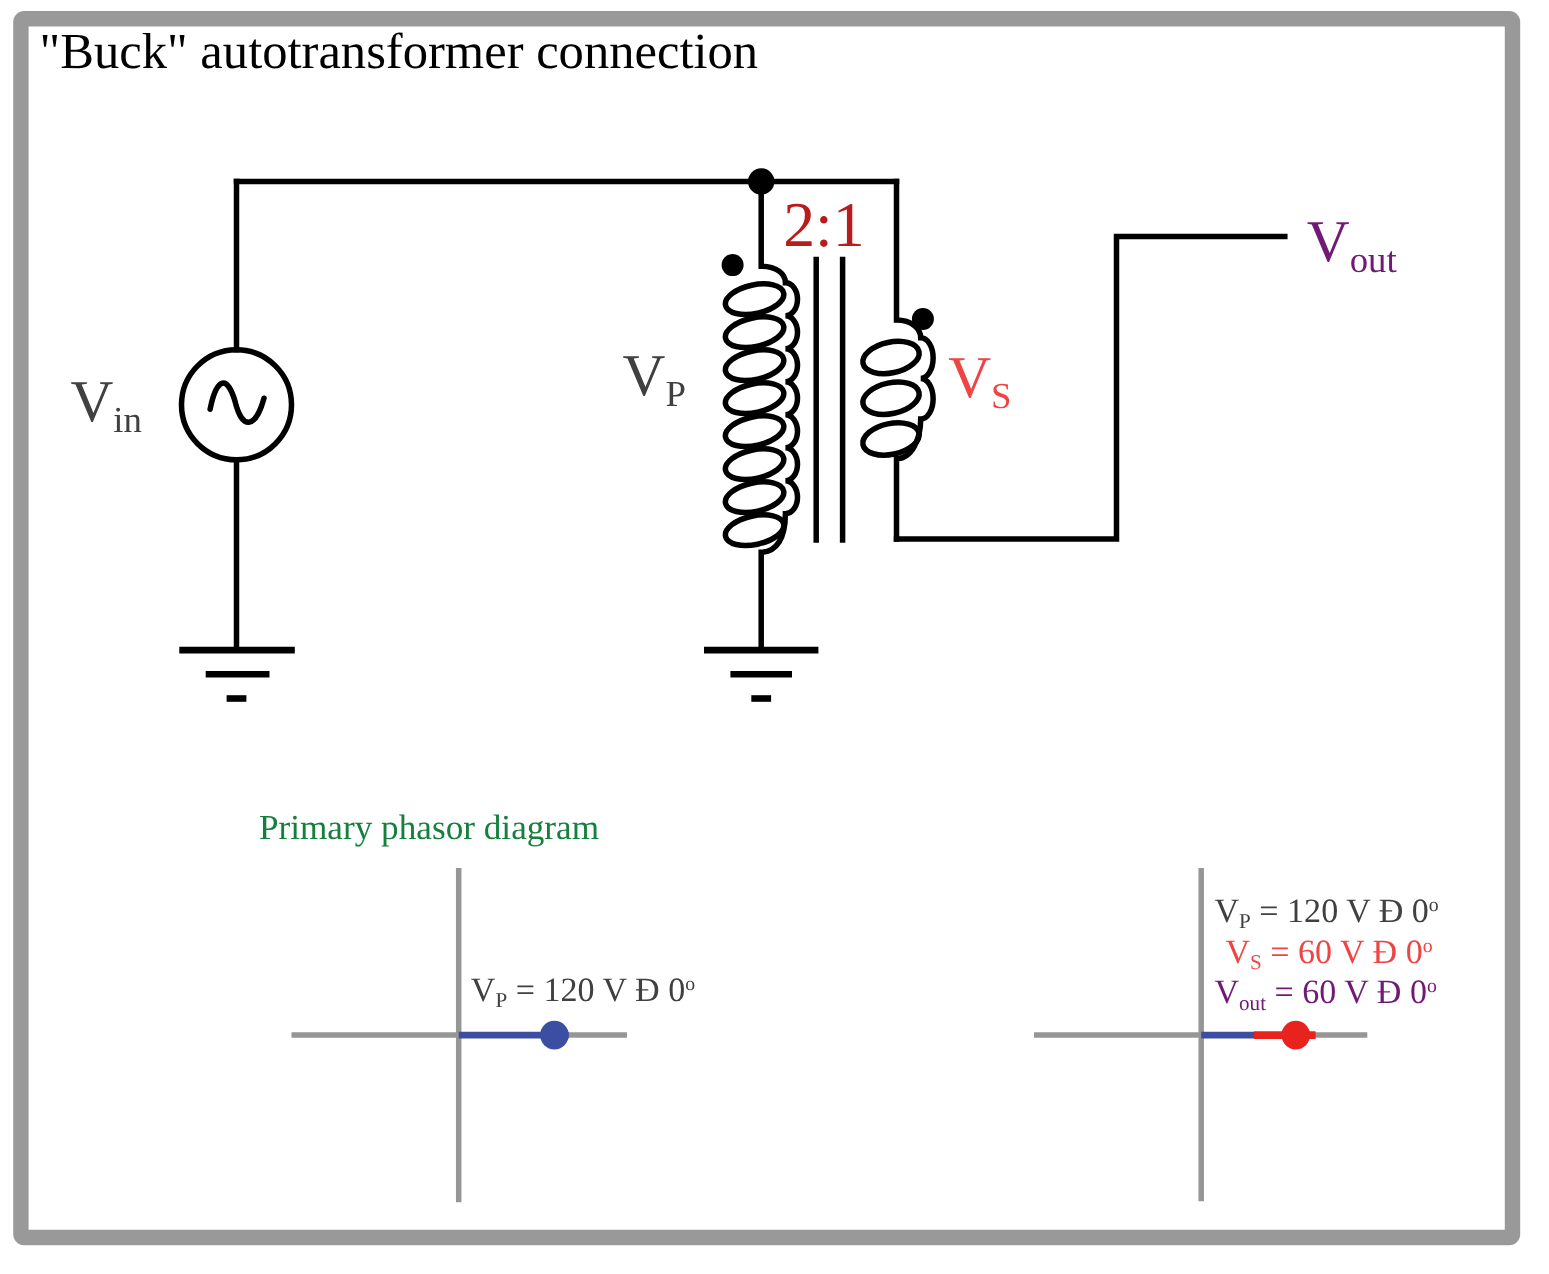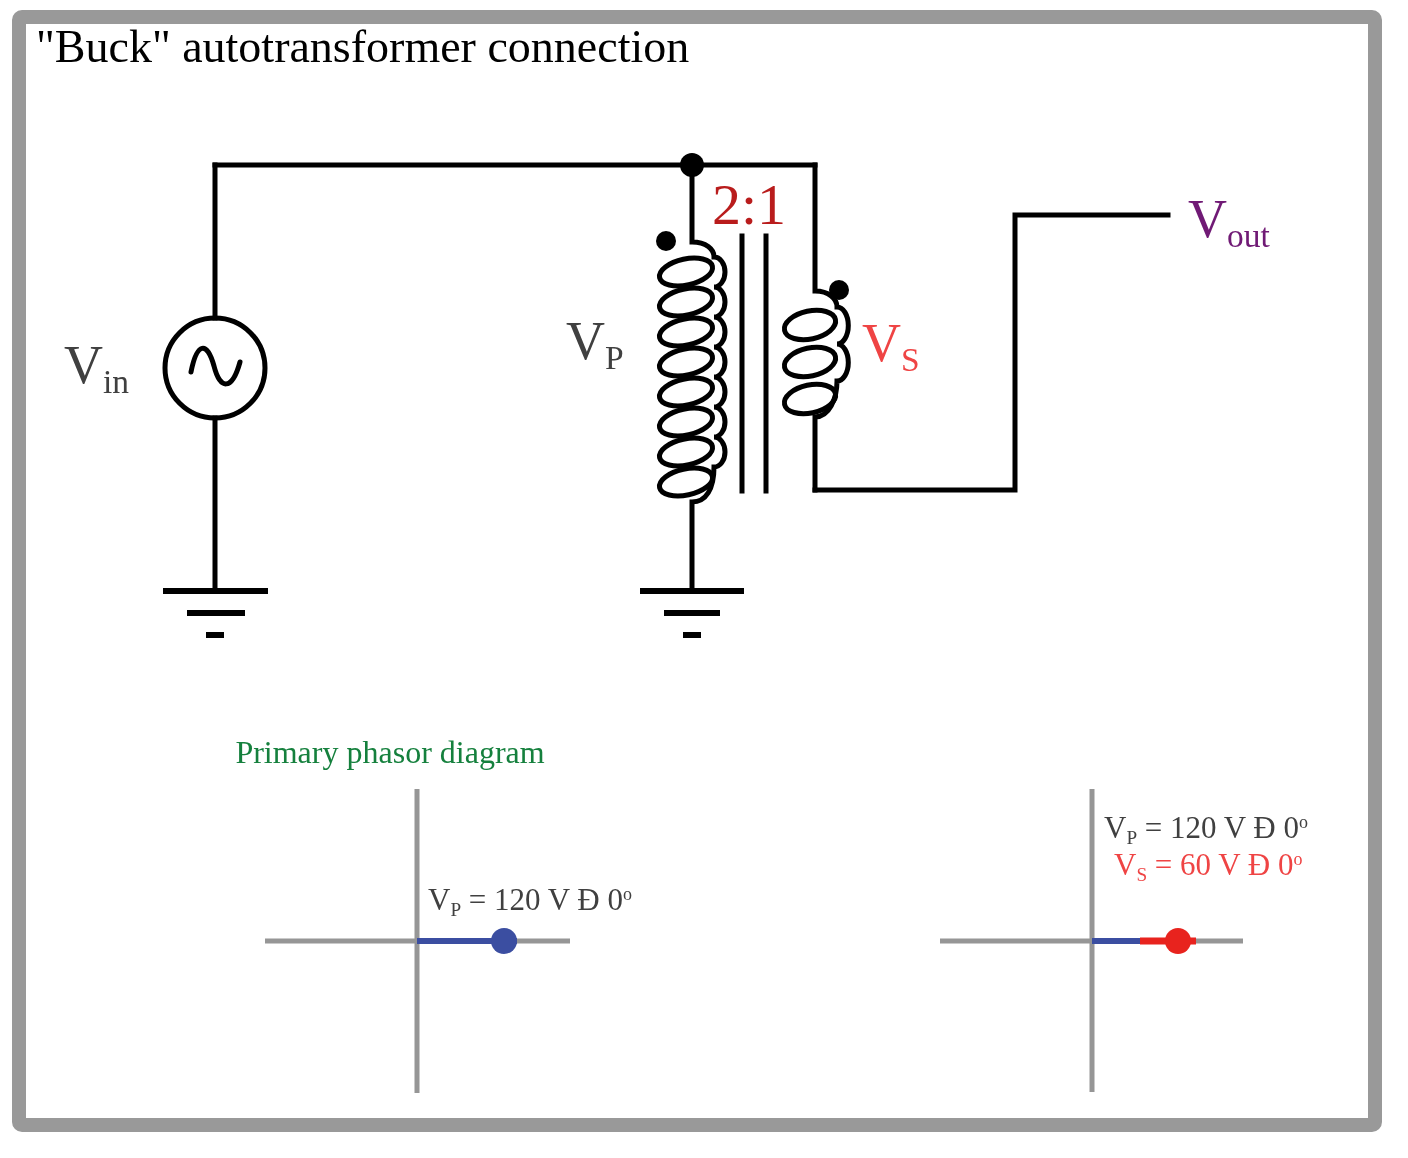--- a/index.html
+++ b/index.html
@@ -138,14 +138,17 @@
   </div>
 
   <div class="abs ph-lbl c-blue s-val-0">
     <span>V</span><span class="sb">P</span><span> = 120 V Đ 0</span><span class="sp">o</span>
   </div>
 
   <div class="abs ph-lbl c-red s-val-1">
     <span>V</span><span class="sb">S</span><span> = 60 V Đ 0</span><span class="sp">o</span>
   </div>
 
+  <div class="abs ph-lbl c-purple s-val-2">
+    <span>V</span><span class="sb">out</span><span> = 60 V Đ 0</span><span class="sp">o</span>
+  </div>
 
 </div>
 
 </body></html>

